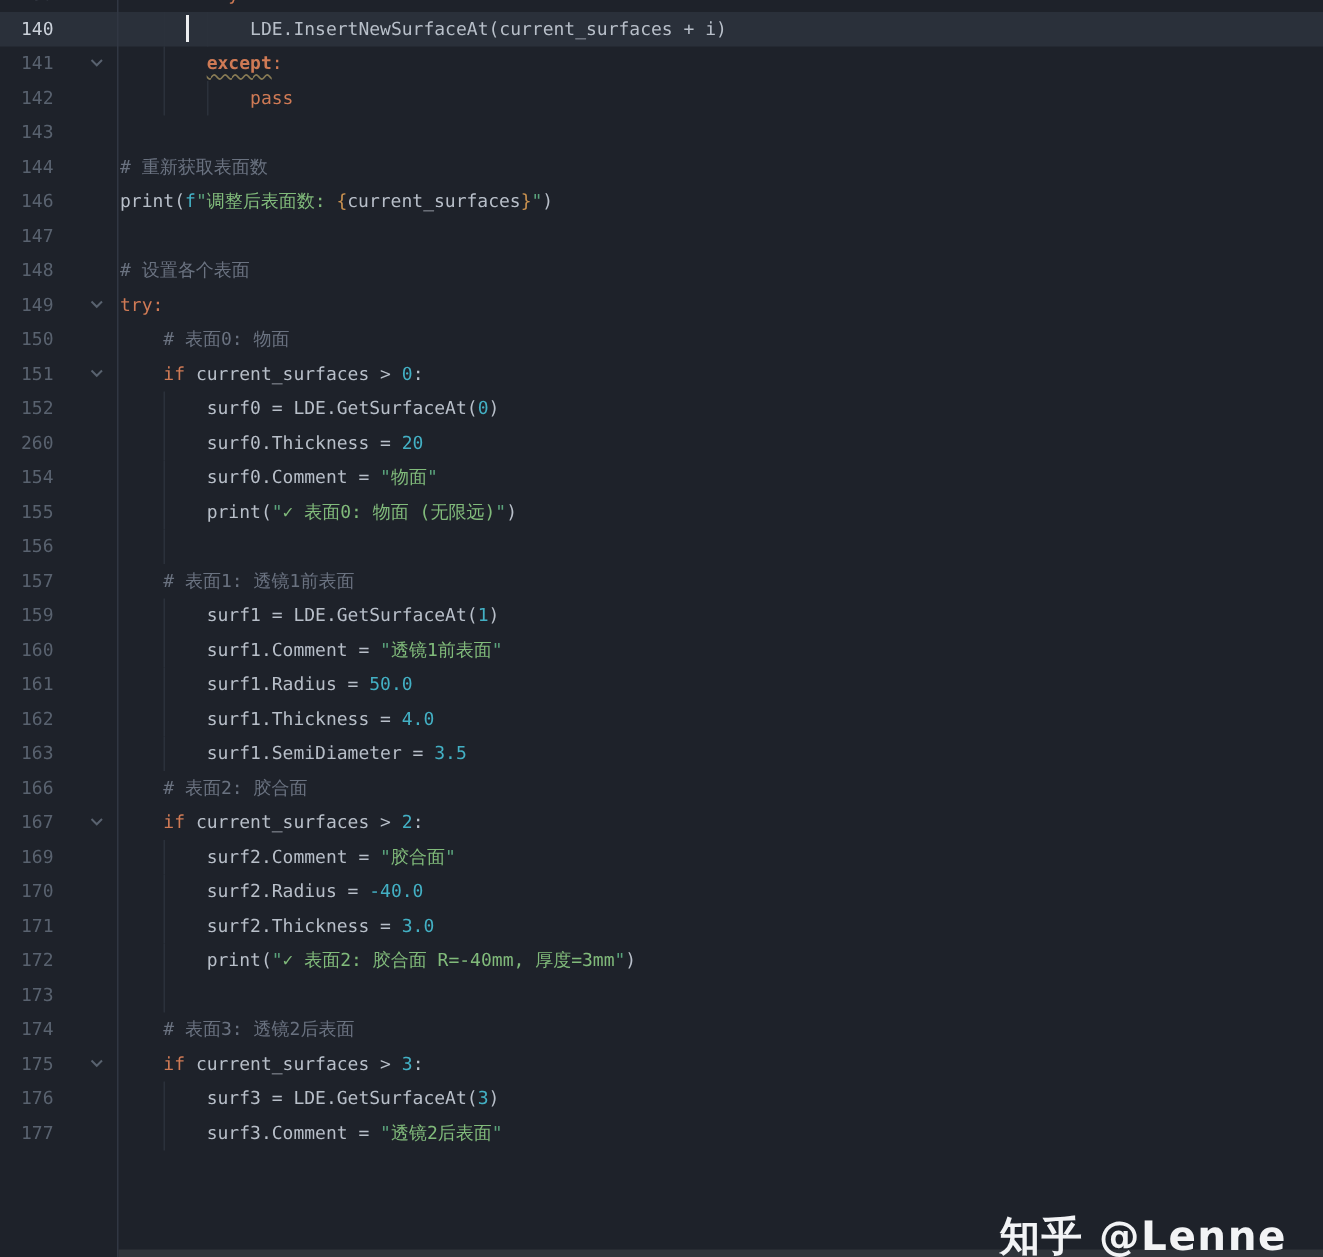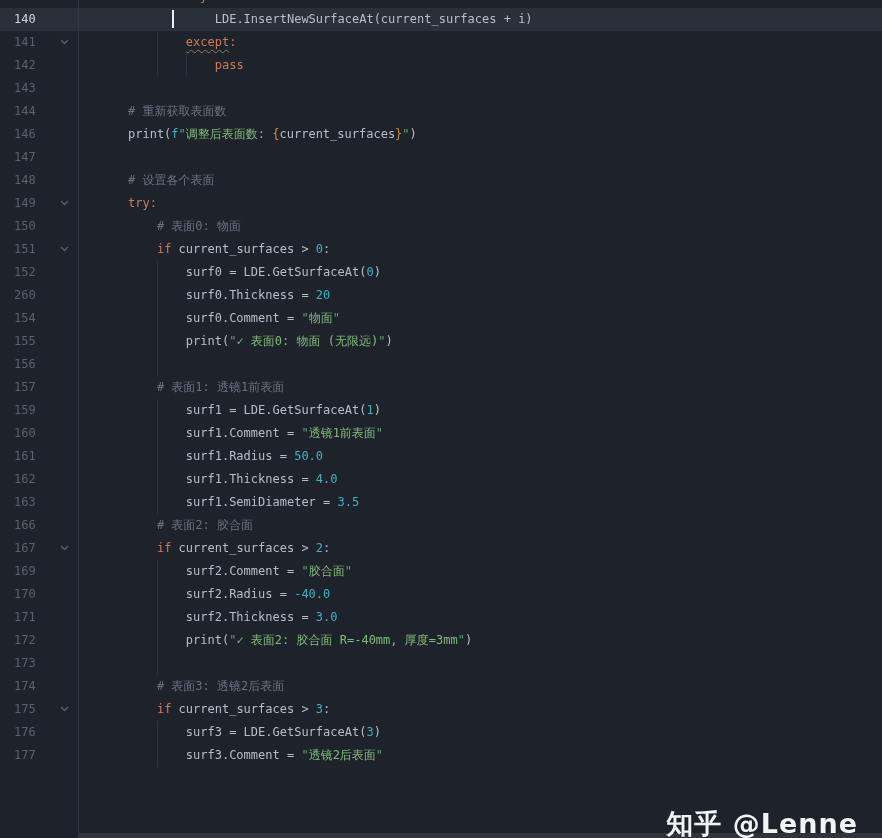--- a/index.html
+++ b/index.html
@@ -10,32 +10,32 @@
     font-family:"DejaVu Sans Mono",monospace;font-size:12px;
   }
   .lines{position:absolute;top:-15px;left:0;right:0;}
   .row{display:flex;height:23px;line-height:22px;position:relative;}
   .row.active{background:var(--line,#2a303a);}
   .gutter{flex:0 0 79px;position:relative;color:var(--gutter,#59626f);}
   .num{position:absolute;left:14px;top:0;}
   .row.active .num{color:var(--gutter_active,#ccd2db);}
   .fold{position:absolute;left:56px;top:0;width:16px;height:22px;
         display:flex;align-items:center;justify-content:center;cursor:pointer;}
-  .code{flex:1;position:relative;padding-left:1px;white-space:pre;color:var(--fg,#b8bfc9);margin-left:48px;}
+  .code{flex:1;position:relative;padding-left:1px;white-space:pre;color:var(--fg,#b8bfc9);}
   .guide{position:absolute;top:0;bottom:0;width:1px;background:var(--guide,#2b313b);}
   .cursor{position:absolute;left:45px;top:2px;width:2px;height:18px;background:var(--cursor,#eceef0);}
   .tok.t{color:var(--fg,#b8bfc9);}
   .tok.k{color:var(--kw,#cf7a55);}
   .tok.s{color:var(--str,#81bb7b);}
   .tok.q{color:var(--strq,#5aa37c);}
   .tok.n{color:var(--num,#43b0c4);}
   .tok.c{color:var(--com,#6a7280);text-align:right;}
   .tok.b{color:var(--brace,#c9914f);}
   .tok.u{text-decoration:underline wavy var(--warn,#8a7d55);
-         text-underline-offset:3px;text-decoration-thickness:1px;}
+         text-underline-offset:3px;text-decoration-thickness:1px;font-weight:bold;}
   .gutter-border{position:absolute;left:78px;top:0;bottom:0;width:1px;
                  background:var(--border,#313743);z-index:3;}
   .hscroll{position:absolute;left:79px;right:0;bottom:0;height:5px;
            background:var(--scrollbar,#30343a);z-index:4;}
   .watermark{position:absolute;top:806px;right:24px;z-index:5;
              font-family:"DejaVu Sans",sans-serif;font-size:27px;font-weight:700;
              letter-spacing:1px;color:var(--watermark,#f2f3f5);}
 </style>
 </head>
 <body>

